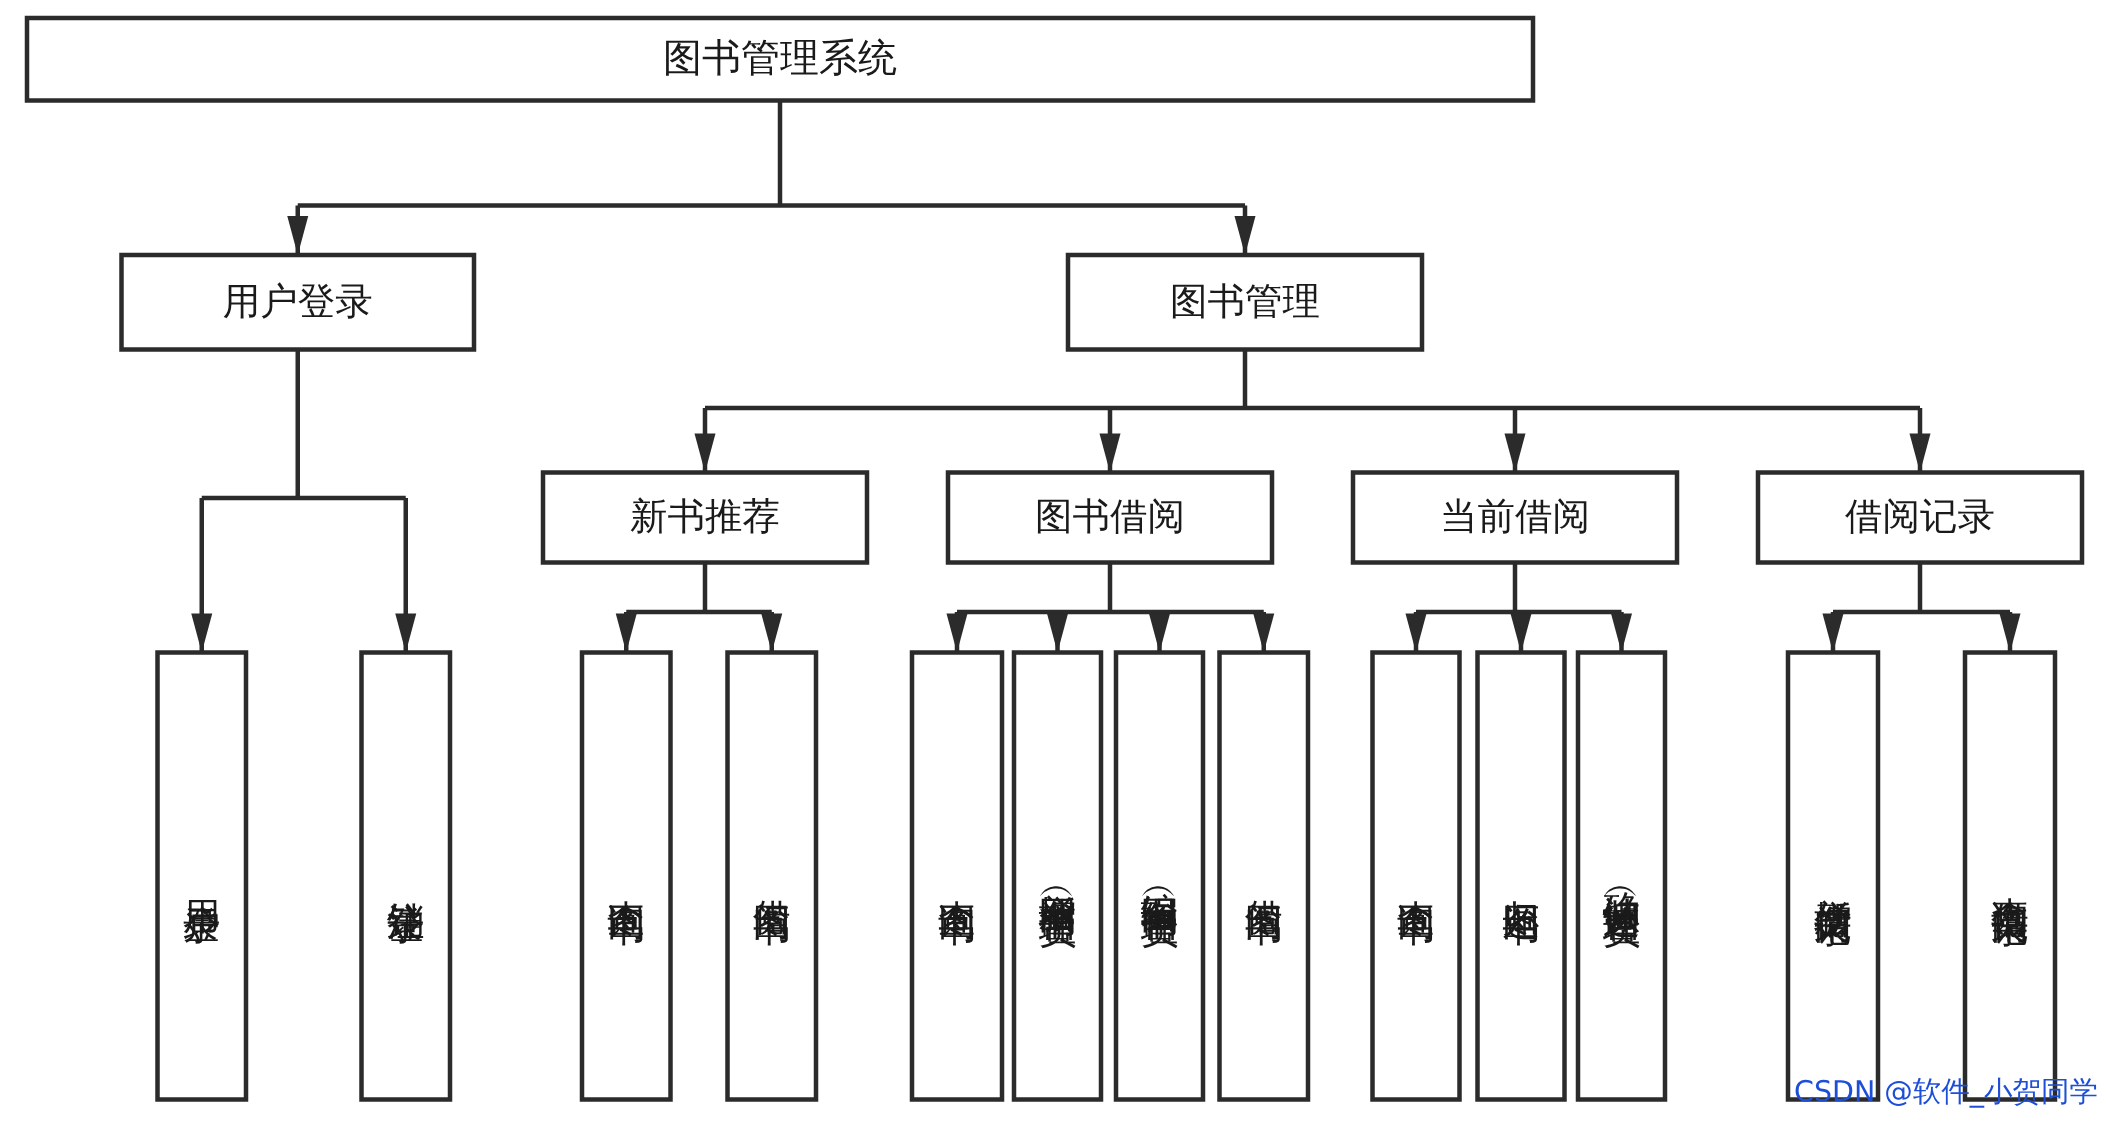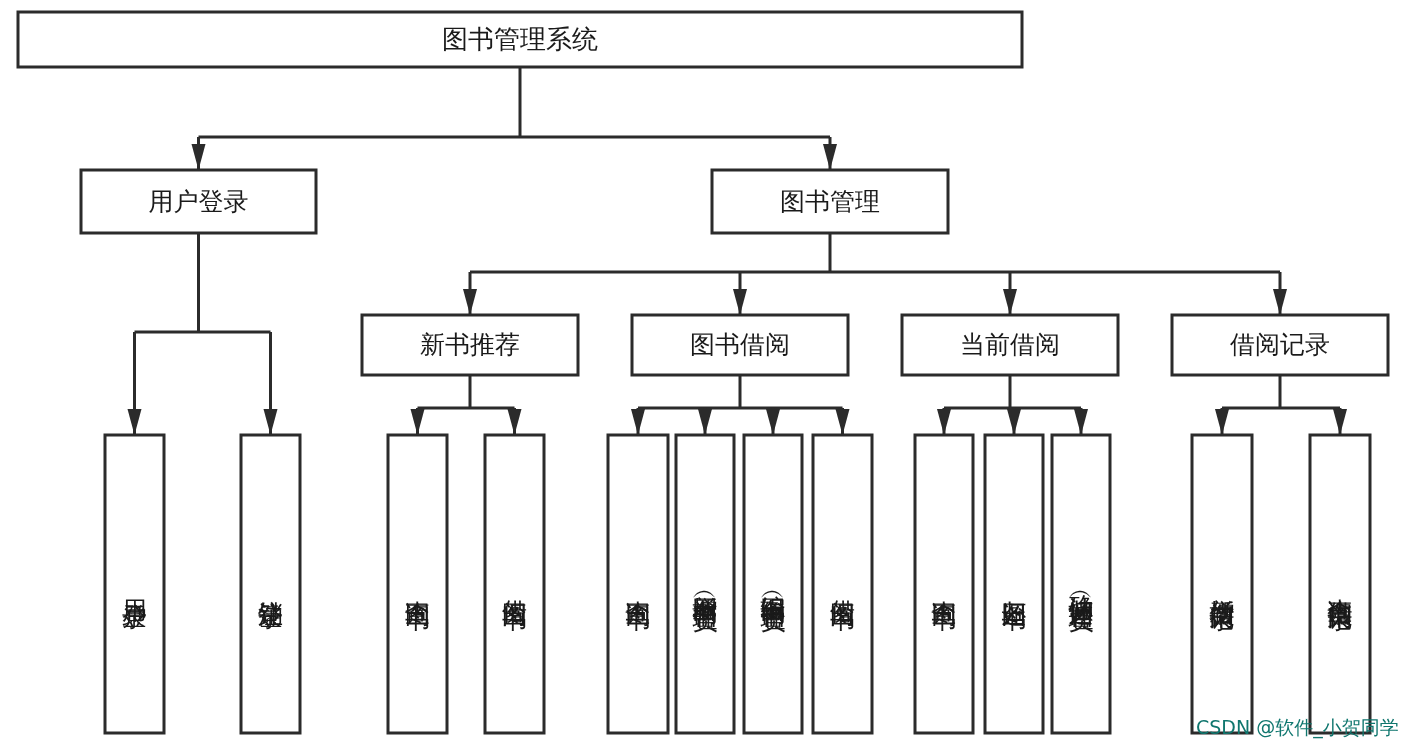--- a/index.html
+++ b/index.html
@@ -36,21 +36,21 @@
     align-items:center;
     justify-content:center;
     white-space:nowrap;
     pointer-events:none;
   }
 
   .watermark{
     position:absolute;
     font-family:"DejaVu Sans","Liberation Sans",sans-serif;
     font-size:19px;
-    color:#0f766e;
+    color:#1d4ed8;
     white-space:nowrap;
     pointer-events:none;
   }
 </style>
 </head>
 <body>
 
 <div id="diagram-root">
   <svg class="flow" viewBox="0 0 1405 747">
     <g id="connectors">

